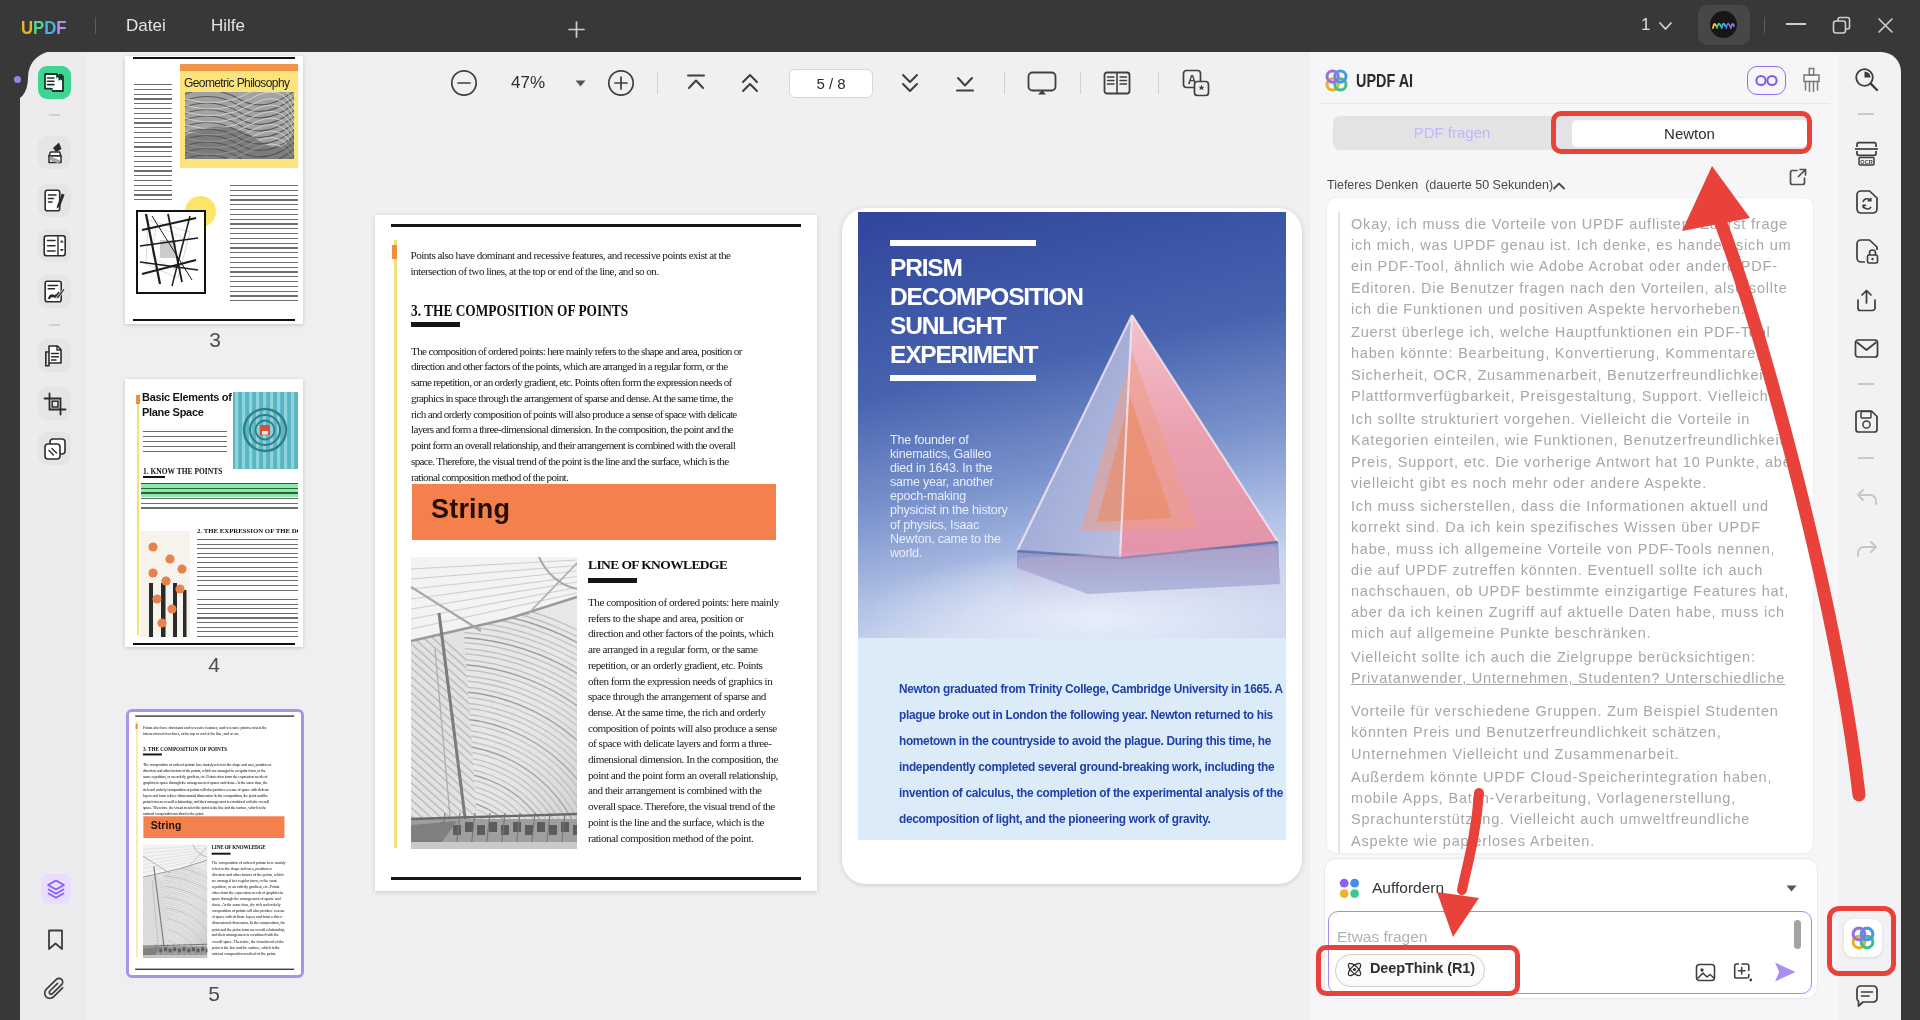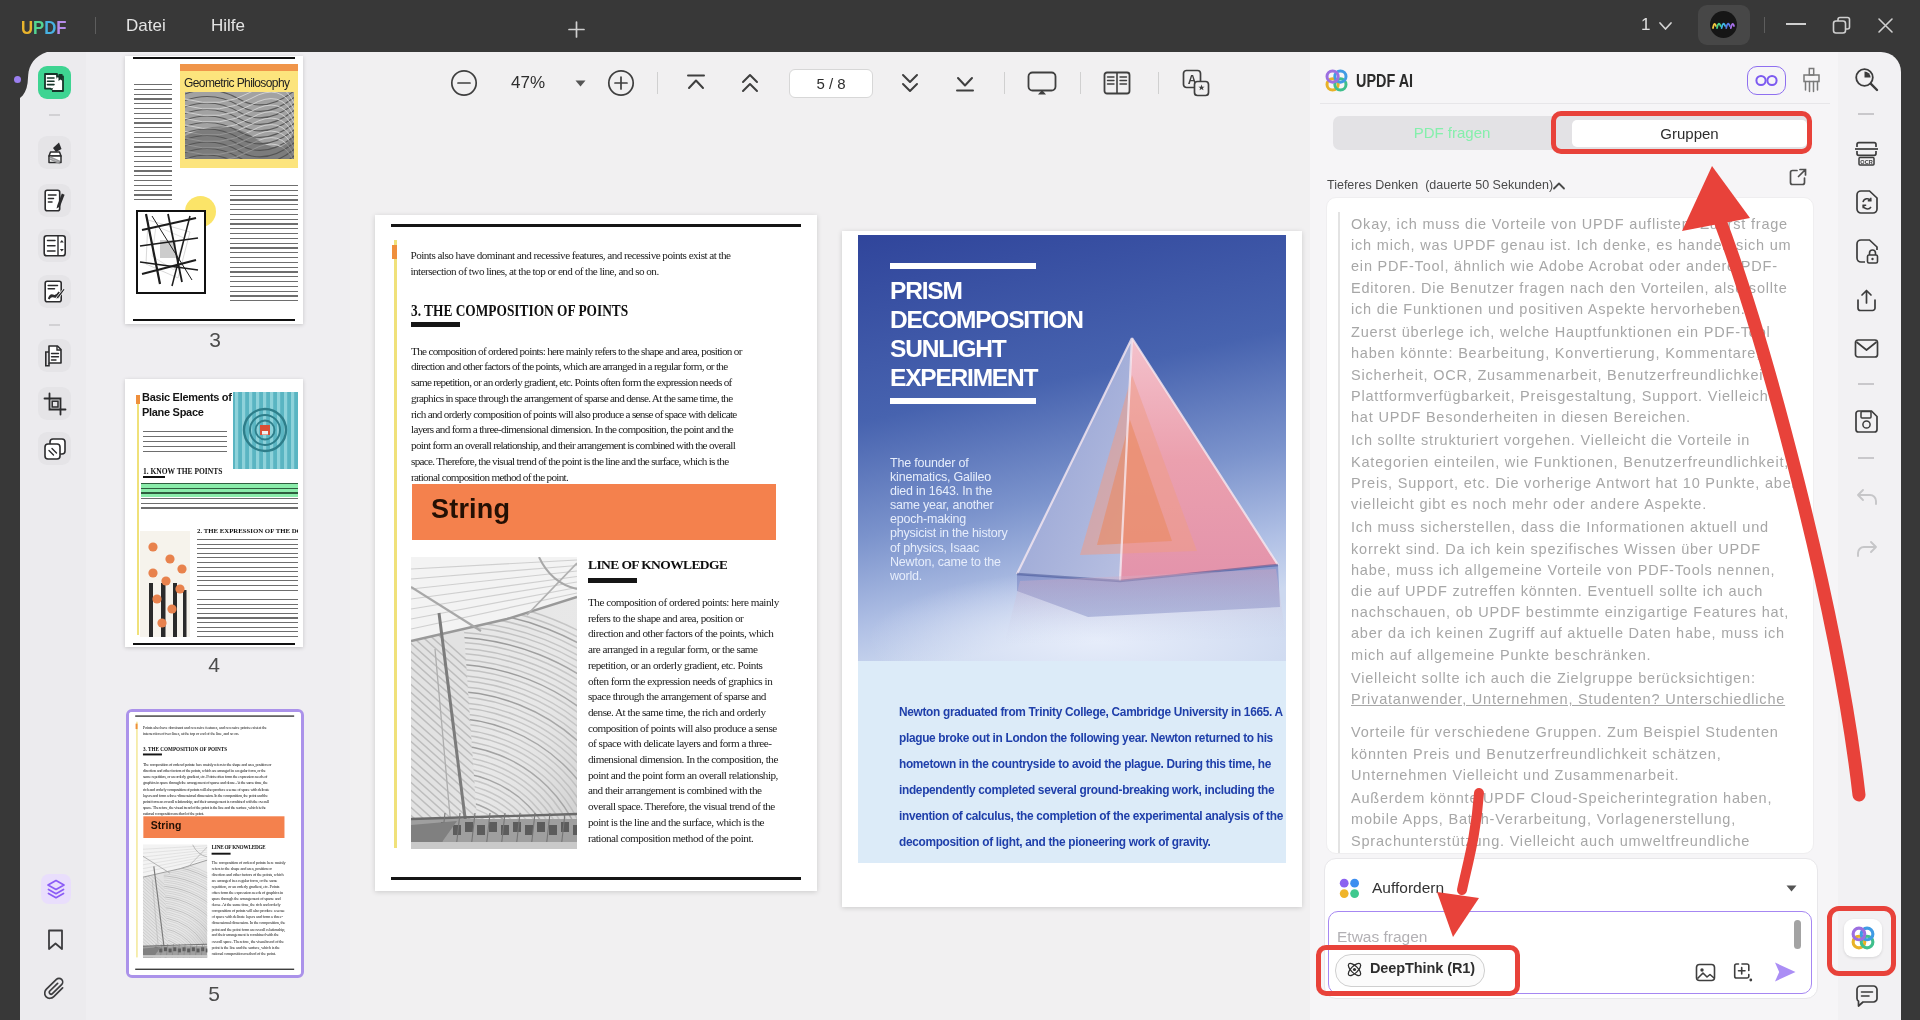--- a/index.html
+++ b/index.html
@@ -664,21 +664,21 @@
       <div class="nb" style="width:217px;">dimensional dimension. In the composition, the</div>
       <div class="nb" style="width:217px;">point and the point form an overall relationship,</div>
       <div class="nb" style="width:217px;">and their arrangement is combined with the</div>
       <div class="nb" style="width:217px;">overall space. Therefore, the visual trend of the</div>
       <div class="nb" style="width:217px;">point is the line and the surface, which is the</div>
       <div class="nb" style="width:217px;">rational composition method of the point.</div>
     </div>
     <div class="abs" style="left:16px;top:662px;width:410px;height:3px;background:#151515;"></div>
   </div>
 
-<div class="abs" style="left:842px;top:231px;width:460px;height:676px;background:#fff;box-shadow:0 1px 5px rgba(0,0,0,0.16);">
+<div class="abs" style="left:842px;top:208px;width:460px;height:676px;background:#fff;box-shadow:0 1px 5px rgba(0,0,0,0.16);border-radius:24px;">
 <div class="abs" style="left:16px;top:4px;width:428px;height:426px;">
       <svg width="428" height="426" viewBox="0 0 428 426">
         <defs>
 <linearGradient id="hbg" x1="0" y1="0" x2="0.22" y2="1">
  <stop offset="0" stop-color="#30459b"></stop>
             <stop offset="0.42" stop-color="#4763af"></stop>
  <stop offset="0.68" stop-color="#7b93cc"></stop>
             <stop offset="0.88" stop-color="#b0c0e5"></stop>
             <stop offset="1" stop-color="#ccd8ef"></stop>
 </linearGradient>
@@ -744,22 +744,22 @@
     <circle cx="7" cy="7.5" r="4.6" fill="none" stroke="#7c5af0" stroke-width="2"></circle>
     <circle cx="18" cy="7.5" r="4.6" fill="none" stroke="#7c5af0" stroke-width="2"></circle>
   </svg>
 <svg class="abs" style="left:1801px;top:67px;" width="21" height="26" viewBox="0 0 21 26">
 <path d="M8.3 1.5 L12.7 1.5 L12.7 8 L8.3 8 Z" fill="none" stroke="#7a7a7a" stroke-width="1.5"></path>
 <path d="M3 8 L18 8 L18 14.5 L3 14.5 Z" fill="none" stroke="#7a7a7a" stroke-width="1.5"></path>
 <path d="M4.5 14.5 L4.5 23 M8.5 14.5 L8.5 24.5 M12.5 14.5 L12.5 24.5 M16.5 14.5 L16.5 23" stroke="#7a7a7a" stroke-width="1.5" stroke-linecap="round"></path>
 </svg>
 <div class="abs" style="left:1320px;top:103px;width:510px;height:1px;background:#e7e6e9;"></div>
 <div class="abs" style="left:1333px;top:116px;width:477px;height:34px;background:#e3e2e5;border-radius:7px;"></div>
-<div class="abs" style="left:1333px;top:116px;width:238px;height:34px;text-align:center;line-height:34px;font-size:15px;color:#86efac;">PDF fragen</div>
-<div class="abs" style="left:1572px;top:120px;width:235px;height:27px;background:#fff;border-radius:5px;text-align:center;line-height:27px;font-size:15px;color:#2e2e2e;">Gruppen</div>
+<div class="abs" style="left:1333px;top:116px;width:238px;height:34px;text-align:center;line-height:34px;font-size:15px;color:#c4b5fd;">PDF fragen</div>
+<div class="abs" style="left:1572px;top:120px;width:235px;height:27px;background:#fff;border-radius:5px;text-align:center;line-height:27px;font-size:15px;color:#2e2e2e;">Newton</div>
 <div class="abs" style="left:1327px;top:178px;font-size:12.5px;color:#4a4a4a;">Tieferes Denken&nbsp; (dauerte 50 Sekunden)</div>
 <svg class="abs" style="left:1552px;top:181px;" width="14" height="10" viewBox="0 0 14 10">
     <path d="M2 7.5 L7 2.5 L12 7.5" fill="none" stroke="#4a4a4a" stroke-width="1.8" stroke-linecap="round" stroke-linejoin="round"></path>
   </svg>
 <svg class="abs" style="left:1788px;top:167px;" width="20" height="20" viewBox="0 0 20 20">
 <path d="M9 3.5 L4.5 3.5 A2 2 0 0 0 2.5 5.5 L2.5 15.5 A2 2 0 0 0 4.5 17.5 L14.5 17.5 A2 2 0 0 0 16.5 15.5 L16.5 11" fill="none" stroke="#4f4f4f" stroke-width="1.7" stroke-linecap="round"></path>
 <path d="M12 2.5 L17.5 2.5 L17.5 8 M17 3 L10.5 9.5" fill="none" stroke="#4f4f4f" stroke-width="1.7" stroke-linecap="round"></path>
 </svg>
 <div class="abs" style="left:1326px;top:197px;width:486px;height:655px;background:#fff;border:1px solid #efeef0;border-radius:10px;overflow:hidden;">
 <div class="abs" style="left:11px;top:14px;width:2px;height:641px;background:#e3e3e3;"></div>
@@ -769,21 +769,20 @@
         <div class="nb" style="width:458px;">ich mich, was UPDF genau ist. Ich denke, es handelt sich um</div>
         <div class="nb" style="width:458px;">ein PDF-Tool, ähnlich wie Adobe Acrobat oder andere PDF-</div>
         <div class="nb" style="width:458px;">Editoren. Die Benutzer fragen nach den Vorteilen, also sollte</div>
         <div class="nb" style="width:458px;">ich die Funktionen und positiven Aspekte hervorheben.</div>
       </div>
       <div style="margin-bottom:2.2px;">
         <div class="nb" style="width:458px;">Zuerst überlege ich, welche Hauptfunktionen ein PDF-Tool</div>
         <div class="nb" style="width:458px;">haben könnte: Bearbeitung, Konvertierung, Kommentare,</div>
         <div class="nb" style="width:458px;">Sicherheit, OCR, Zusammenarbeit, Benutzerfreundlichkeit,</div>
         <div class="nb" style="width:458px;">Plattformverfügbarkeit, Preisgestaltung, Support. Vielleicht</div>
-        <div class="nb" style="width:458px;">hat UPDF Besonderheiten in diesen Bereichen.</div>
       </div>
       <div style="margin-bottom:2.2px;">
         <div class="nb" style="width:458px;">Ich sollte strukturiert vorgehen. Vielleicht die Vorteile in</div>
         <div class="nb" style="width:458px;">Kategorien einteilen, wie Funktionen, Benutzerfreundlichkeit,</div>
         <div class="nb" style="width:458px;">Preis, Support, etc. Die vorherige Antwort hat 10 Punkte, aber</div>
         <div class="nb" style="width:458px;">vielleicht gibt es noch mehr oder andere Aspekte.</div>
       </div>
       <div style="margin-bottom:2.2px;">
         <div class="nb" style="width:458px;">Ich muss sicherstellen, dass die Informationen aktuell und</div>
         <div class="nb" style="width:458px;">korrekt sind. Da ich kein spezifisches Wissen über UPDF</div>

